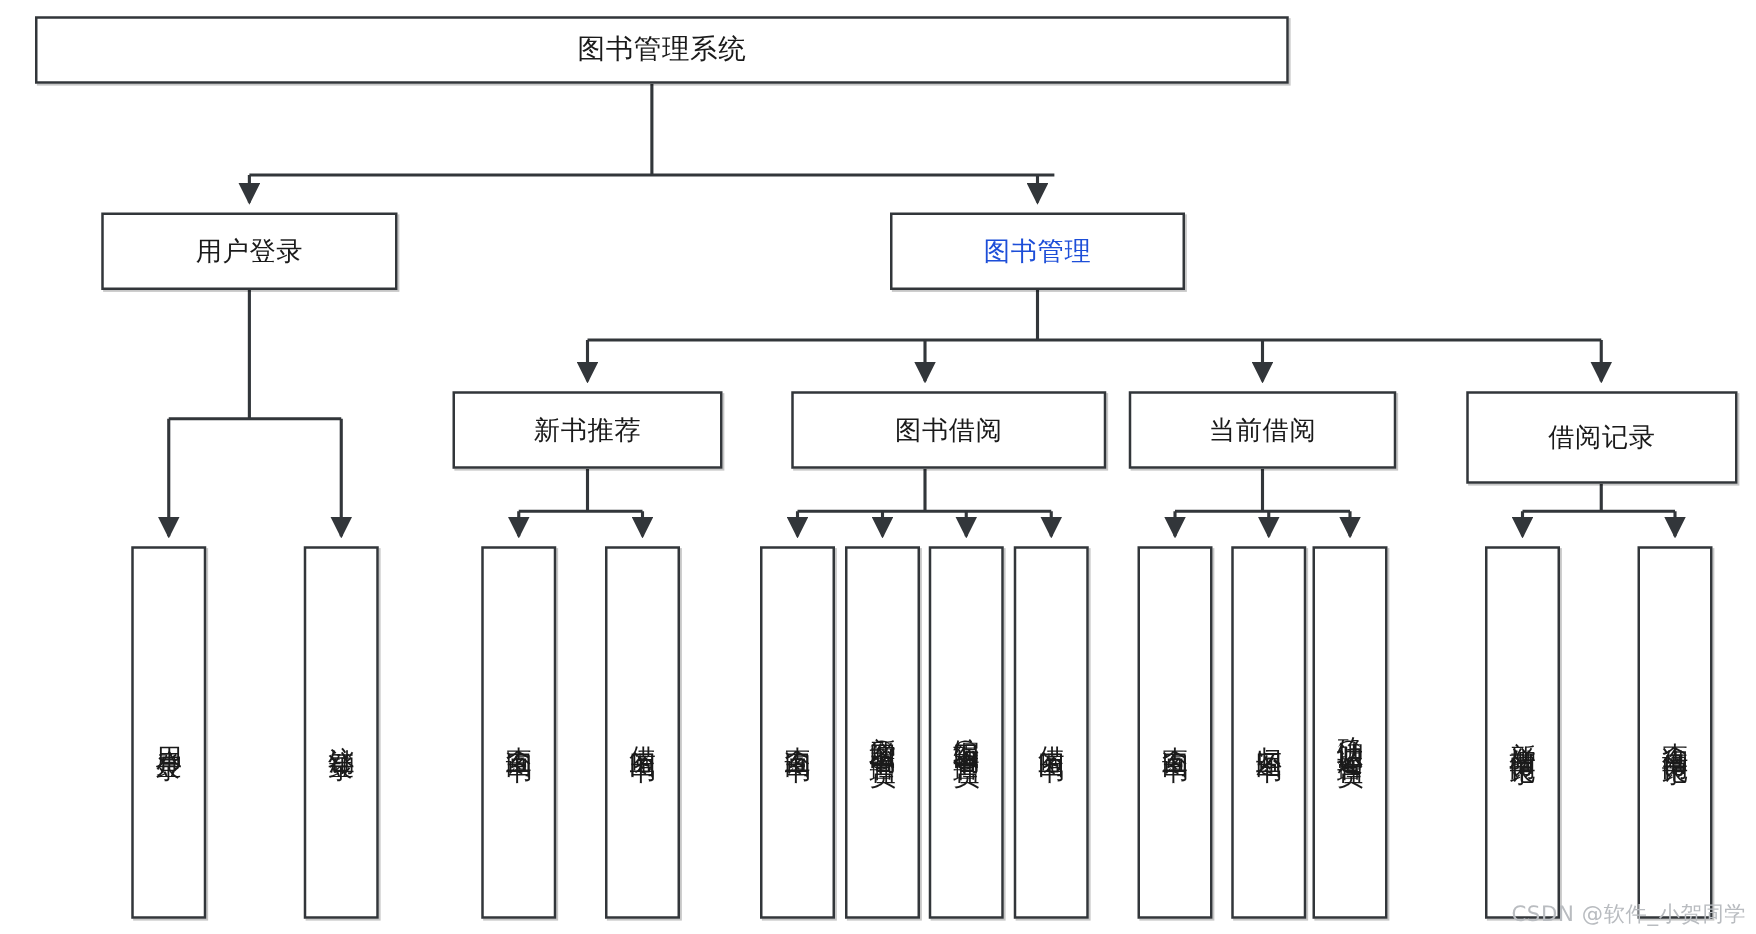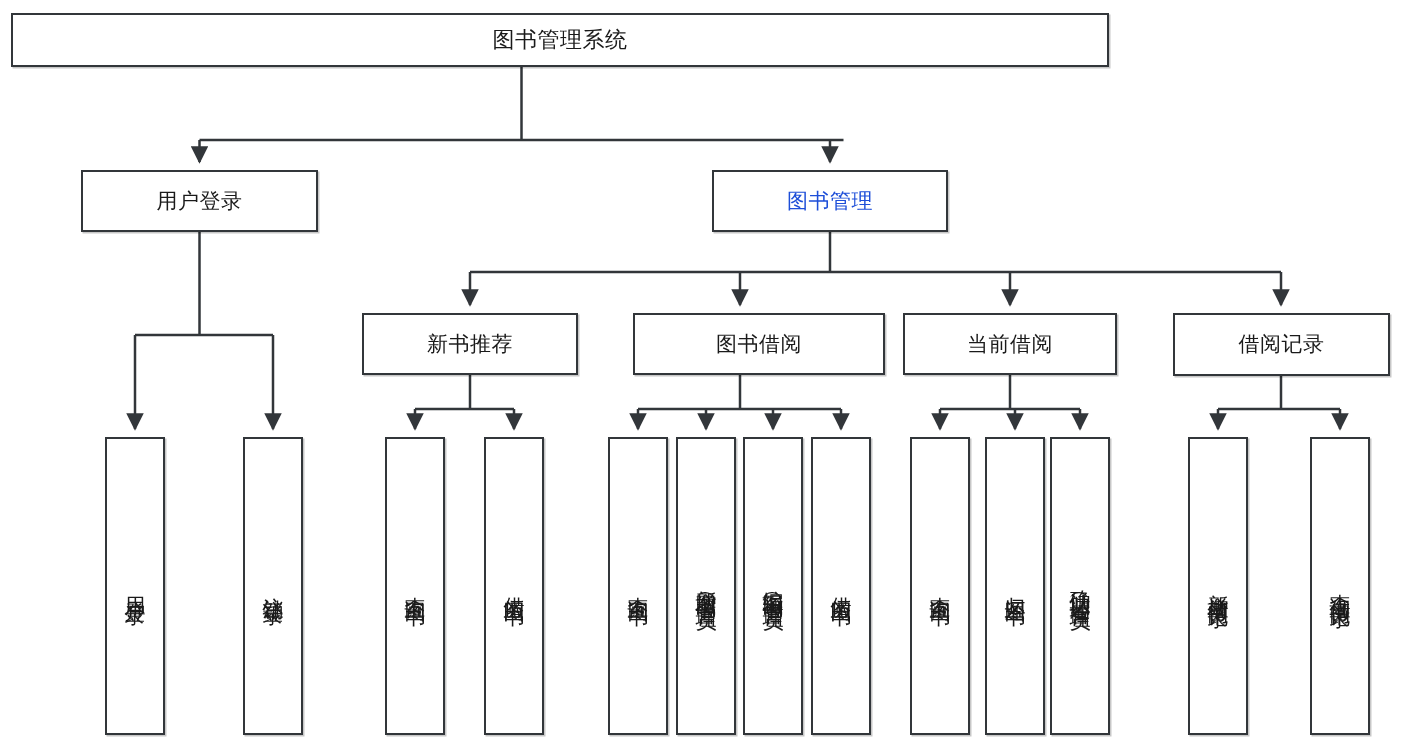--- a/index.html
+++ b/index.html
@@ -119,41 +119,41 @@
       <path d="M 1015 409 L 1015 429" marker-end="url(#arrow)"></path>
       <path d="M 1080 409 L 1080 429" marker-end="url(#arrow)"></path>
 
       <path d="M 1281 375 L 1281 409"></path>
       <path d="M 1218 409 L 1340 409"></path>
       <path d="M 1218 409 L 1218 429" marker-end="url(#arrow)"></path>
       <path d="M 1340 409 L 1340 429" marker-end="url(#arrow)"></path>
     </g>
   </svg>
 
-  <div class="node root" style="left: 11px; top: 13px; width: 1098px; height: 54px; border-color: rgb(50, 54, 58); background: rgb(255, 255, 255);">
+  <div class="node root" style="left: 28px; top: 13px; width: 1003px; height: 54px; border-color: rgb(50, 54, 58); background: rgb(255, 255, 255);">
     <span class="label" style="color: rgb(26, 26, 26);">图书管理系统</span>
   </div>
 
   <div class="node" style="left: 81px; top: 170px; width: 237px; height: 62px; border-color: rgb(50, 54, 58); background: rgb(255, 255, 255);">
     <span class="label" style="color: rgb(26, 26, 26);">用户登录</span>
   </div>
   <div class="node" style="left: 712px; top: 170px; width: 236px; height: 62px; border-color: rgb(50, 54, 58); background: rgb(255, 255, 255);">
     <span class="label" style="color: #1d4ed8;">图书管理</span>
   </div>
 
   <div class="node" style="left: 362px; top: 313px; width: 216px; height: 62px; border-color: rgb(50, 54, 58); background: rgb(255, 255, 255);">
     <span class="label" style="color: rgb(26, 26, 26);">新书推荐</span>
   </div>
   <div class="node" style="left: 633px; top: 313px; width: 252px; height: 62px; border-color: rgb(50, 54, 58); background: rgb(255, 255, 255);">
     <span class="label" style="color: rgb(26, 26, 26);">图书借阅</span>
   </div>
   <div class="node" style="left: 903px; top: 313px; width: 214px; height: 62px; border-color: rgb(50, 54, 58); background: rgb(255, 255, 255);">
     <span class="label" style="color: rgb(26, 26, 26);">当前借阅</span>
   </div>
-  <div class="node" style="left: 1173px; top: 313px; width: 217px; height: 63px; border-color: rgb(50, 54, 58); background: rgb(255, 255, 255);">
+  <div class="node" style="left: 1173px; top: 313px; width: 217px; height: 74px; border-color: rgb(50, 54, 58); background: rgb(255, 255, 255);">
     <span class="label" style="color: rgb(26, 26, 26);">借阅记录</span>
   </div>
 
   <div class="node vertical" style="left: 105px; top: 437px; width: 60px; height: 298px; border-color: rgb(50, 54, 58); background: rgb(255, 255, 255);">
     <span class="label" style="color: rgb(26, 26, 26);">用户登录</span>
   </div>
   <div class="node vertical" style="left: 243px; top: 437px; width: 60px; height: 298px; border-color: rgb(50, 54, 58); background: rgb(255, 255, 255);">
     <span class="label" style="color: rgb(26, 26, 26);">注销登录</span>
   </div>
   <div class="node vertical" style="left: 385px; top: 437px; width: 60px; height: 298px; border-color: rgb(50, 54, 58); background: rgb(255, 255, 255);">
@@ -183,14 +183,15 @@
   <div class="node vertical" style="left: 1050px; top: 437px; width: 60px; height: 298px; border-color: rgb(50, 54, 58); background: rgb(255, 255, 255);">
     <span class="label" style="color: rgb(26, 26, 26);">确认归还（管理员）</span>
   </div>
   <div class="node vertical" style="left: 1188px; top: 437px; width: 60px; height: 298px; border-color: rgb(50, 54, 58); background: rgb(255, 255, 255);">
     <span class="label" style="color: rgb(26, 26, 26);">新增借阅记录</span>
   </div>
   <div class="node vertical" style="left: 1310px; top: 437px; width: 60px; height: 298px; border-color: rgb(50, 54, 58); background: rgb(255, 255, 255);">
     <span class="label" style="color: rgb(26, 26, 26);">查询借阅记录</span>
   </div>
 
+  <div id="watermark" style="color: rgb(185, 188, 192);">CSDN @软件_小贺同学</div>
 
 </div>
 
 </body></html>

